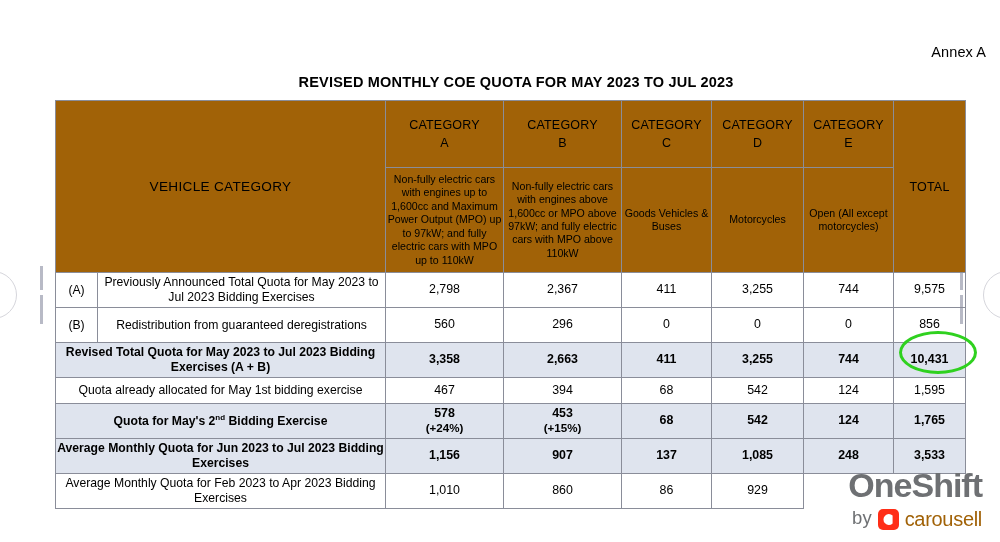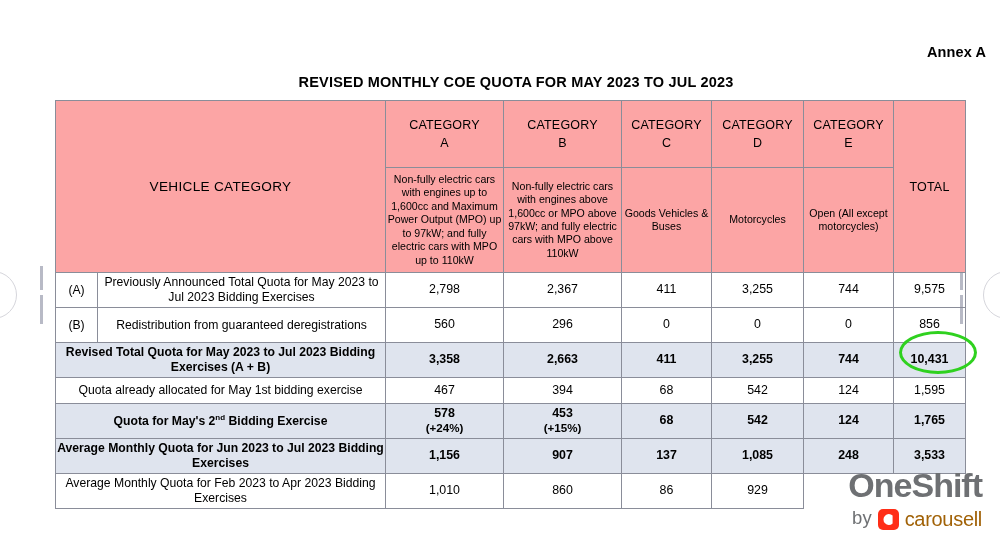--- a/index.html
+++ b/index.html
@@ -45,21 +45,21 @@
     height: 5px;
     background: #ffffff;
   }
 
   
   .annex {
     position: absolute;
     top: 44px;
     right: 14px;
     font-size: 14.5px;
-    font-weight: bold;
+    font-weight: normal;
     letter-spacing: .1px;
   }
 
   
   .doc-title {
     position: absolute;
     top: 74px;
     left: 0;
     width: 1000px;
     text-align: center;
@@ -82,21 +82,21 @@
   }
   .quota-table td, .quota-table th {
     border: 1px solid #8a8d99;
     padding: 0;
     vertical-align: middle;
     text-align: center;
     font-weight: normal;
   }
 
   
-  .hdr { background: #fca5a5; }
+  .hdr { background: #a16207; }
   .hdr-cat {
     font-weight: bold;
     font-size: 12.5px;
     letter-spacing: .2px;
     line-height: 1.45;
     height: 66px;
     border-bottom: 1px solid #8a8d99;
   }
   .hdr-desc {
     font-weight: bold;

